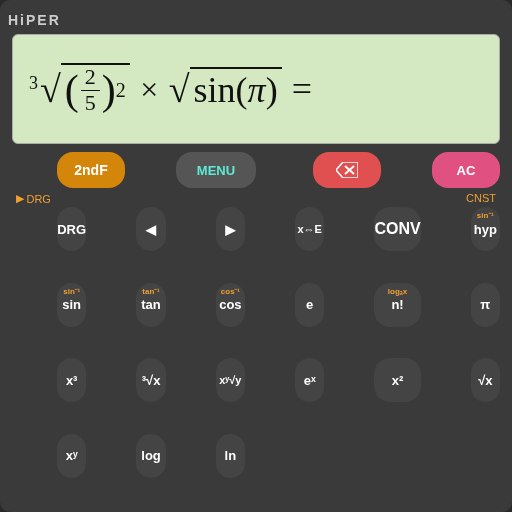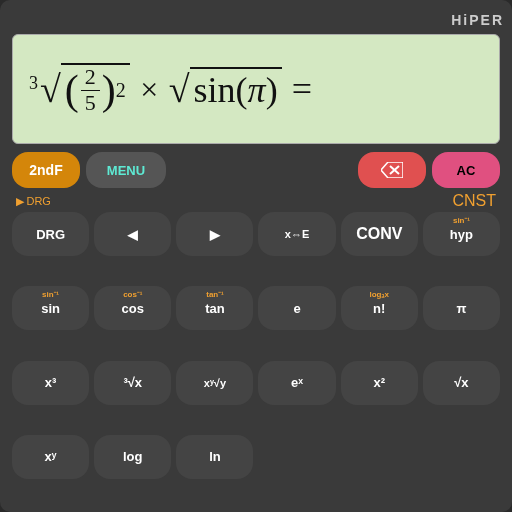--- a/index.html
+++ b/index.html
@@ -13,21 +13,21 @@
     .calculator {
       width: 512px;
       height: 512px;
       background: #3a3a3a;
       border-radius: 10px;
       display: flex;
       flex-direction: column;
       padding: 8px;
     }
     .title-bar {
-      text-align: right;
+      text-align: left;
       color: #ccc;
       font-size: 14px;
       font-weight: bold;
       letter-spacing: 2px;
       padding: 4px 0 6px 0;
     }
     .display {
       background: #d4e8c2;
       border-radius: 6px;
       margin: 0 4px 8px 4px;
@@ -93,20 +93,21 @@
       border: none;
       cursor: pointer;
       font-weight: bold;
       font-size: 13px;
       display: flex;
       align-items: center;
       justify-content: center;
       flex-direction: column;
       position: relative;
       user-select: none;
+      margin-left: 45px;
     }
     .btn-2ndf {
       background: #d4860a;
       color: #fff;
       width: 68px;
       height: 36px;
       font-size: 14px;
     }
     .btn-menu {
       background: #555;
@@ -117,40 +118,40 @@
     .spacer { flex: 1; }
     .btn-backspace {
       background: #e05050;
       color: #fff;
       width: 68px;
       height: 36px;
       font-size: 16px;
     }
     .btn-ac {
       background: #e05080;
-      color: #000000;
+      color: #ffffff;
       width: 68px;
       height: 36px;
       text-align: right;
     }
     .drg-cnst-row {
       display: flex;
       justify-content: space-between;
       margin: 0 8px 2px 8px;
     }
     .drg-label {
       color: #f0a030;
       font-size: 11px;
       display: flex;
       align-items: center;
       gap: 2px;
     }
     .cnst-label {
       color: #f0a030;
-      font-size: 16px;
+      font-size: 11px;
     }
     .buttons-grid {
       display: grid;
       grid-template-columns: repeat(6, 1fr);
       gap: 5px;
       margin: 0 4px;
       flex: 1;
     }
     .btn-dark {
       background: #444;
@@ -238,28 +239,28 @@
 
     <button class="btn btn-dark">
       <span class="sub-label-orange" style="font-size:8px;position:absolute;top:2px;">sin⁻¹</span>
       <span>hyp</span>
     </button>
     <button class="btn btn-dark">
       <span class="sub-label-orange" style="font-size:8px;position:absolute;top:2px;">sin⁻¹</span>
       <span>sin</span>
     </button>
     <button class="btn btn-dark">
+      <span class="sub-label-orange" style="font-size:8px;position:absolute;top:2px;">tan⁻¹</span>
+      <span>tan</span>
+    </button>
+    <button class="btn btn-dark">
       <span class="sub-label-orange" style="font-size:8px;position:absolute;top:2px;">cos⁻¹</span>
       <span>cos</span>
     </button>
     <button class="btn btn-dark">
-      <span class="sub-label-orange" style="font-size:8px;position:absolute;top:2px;">tan⁻¹</span>
-      <span>tan</span>
-    </button>
-    <button class="btn btn-dark">
         <span>e</span>
       </button>
     <button class="btn btn-dark">
       <span class="sub-label-orange" style="font-size:8px;position:absolute;top:4px;">logₐx</span>
       <span>n!</span>
     </button>
 
     <button class="btn btn-dark">
         <span>π</span>
       </button>

